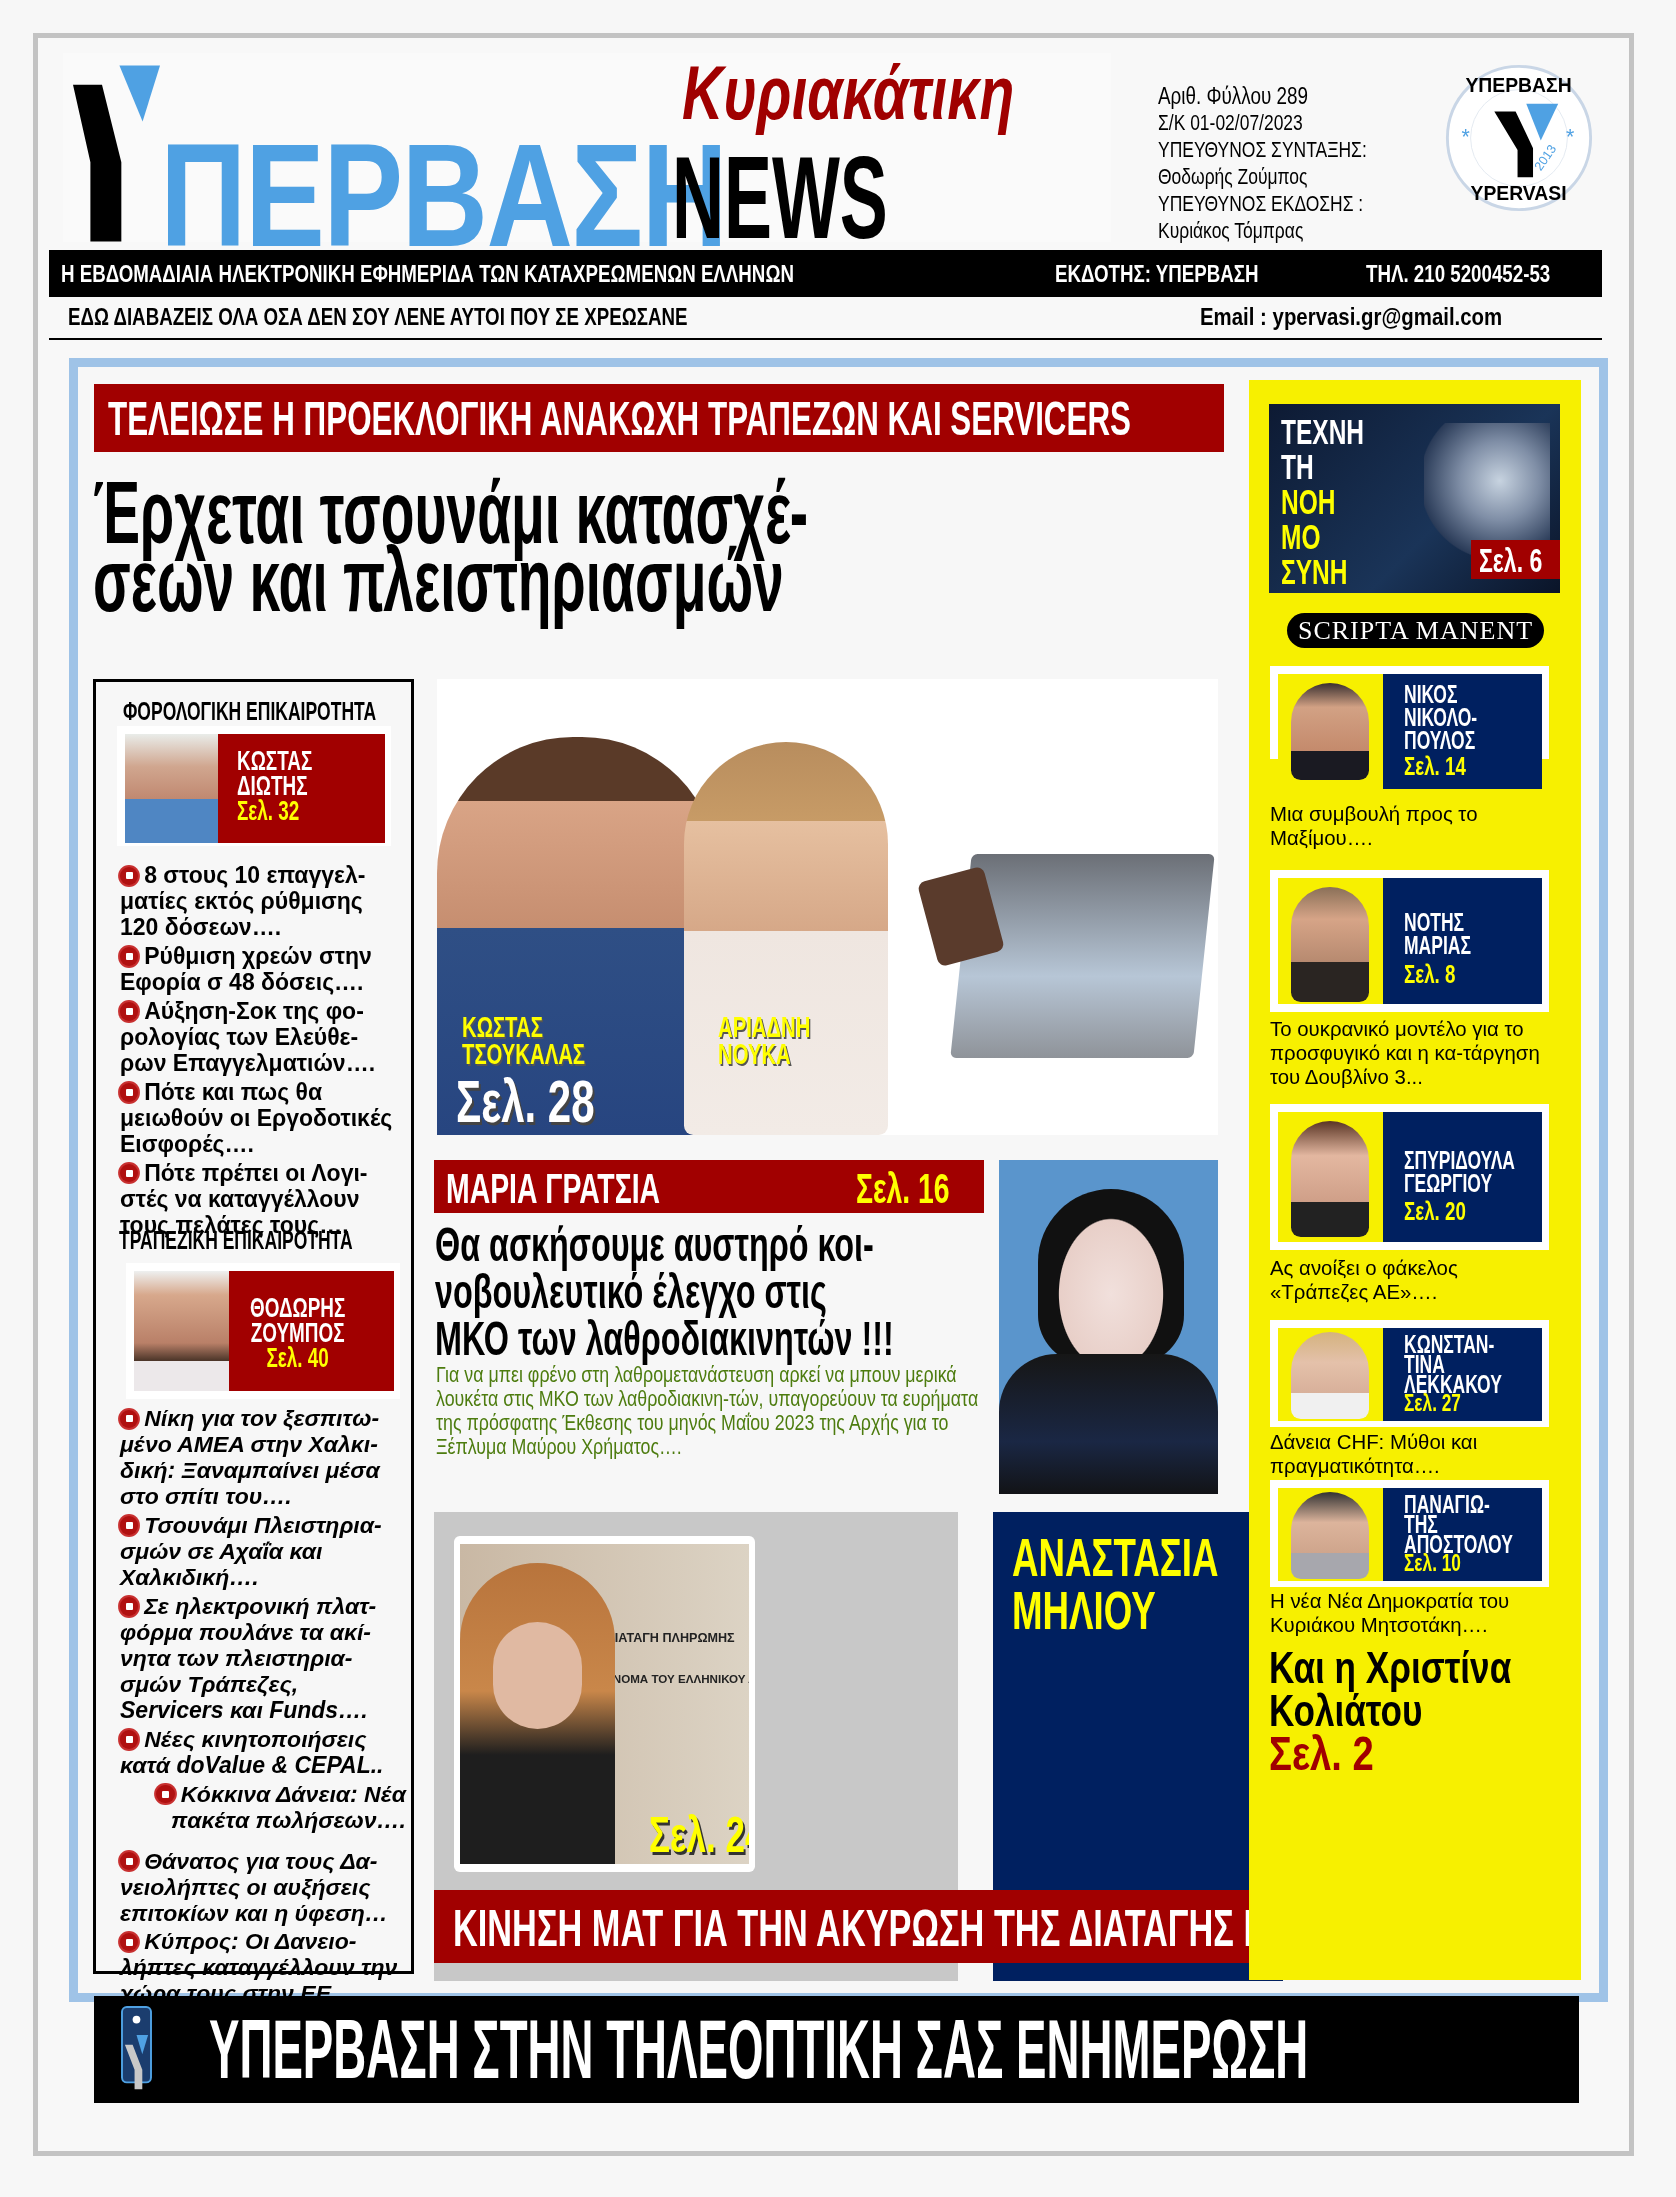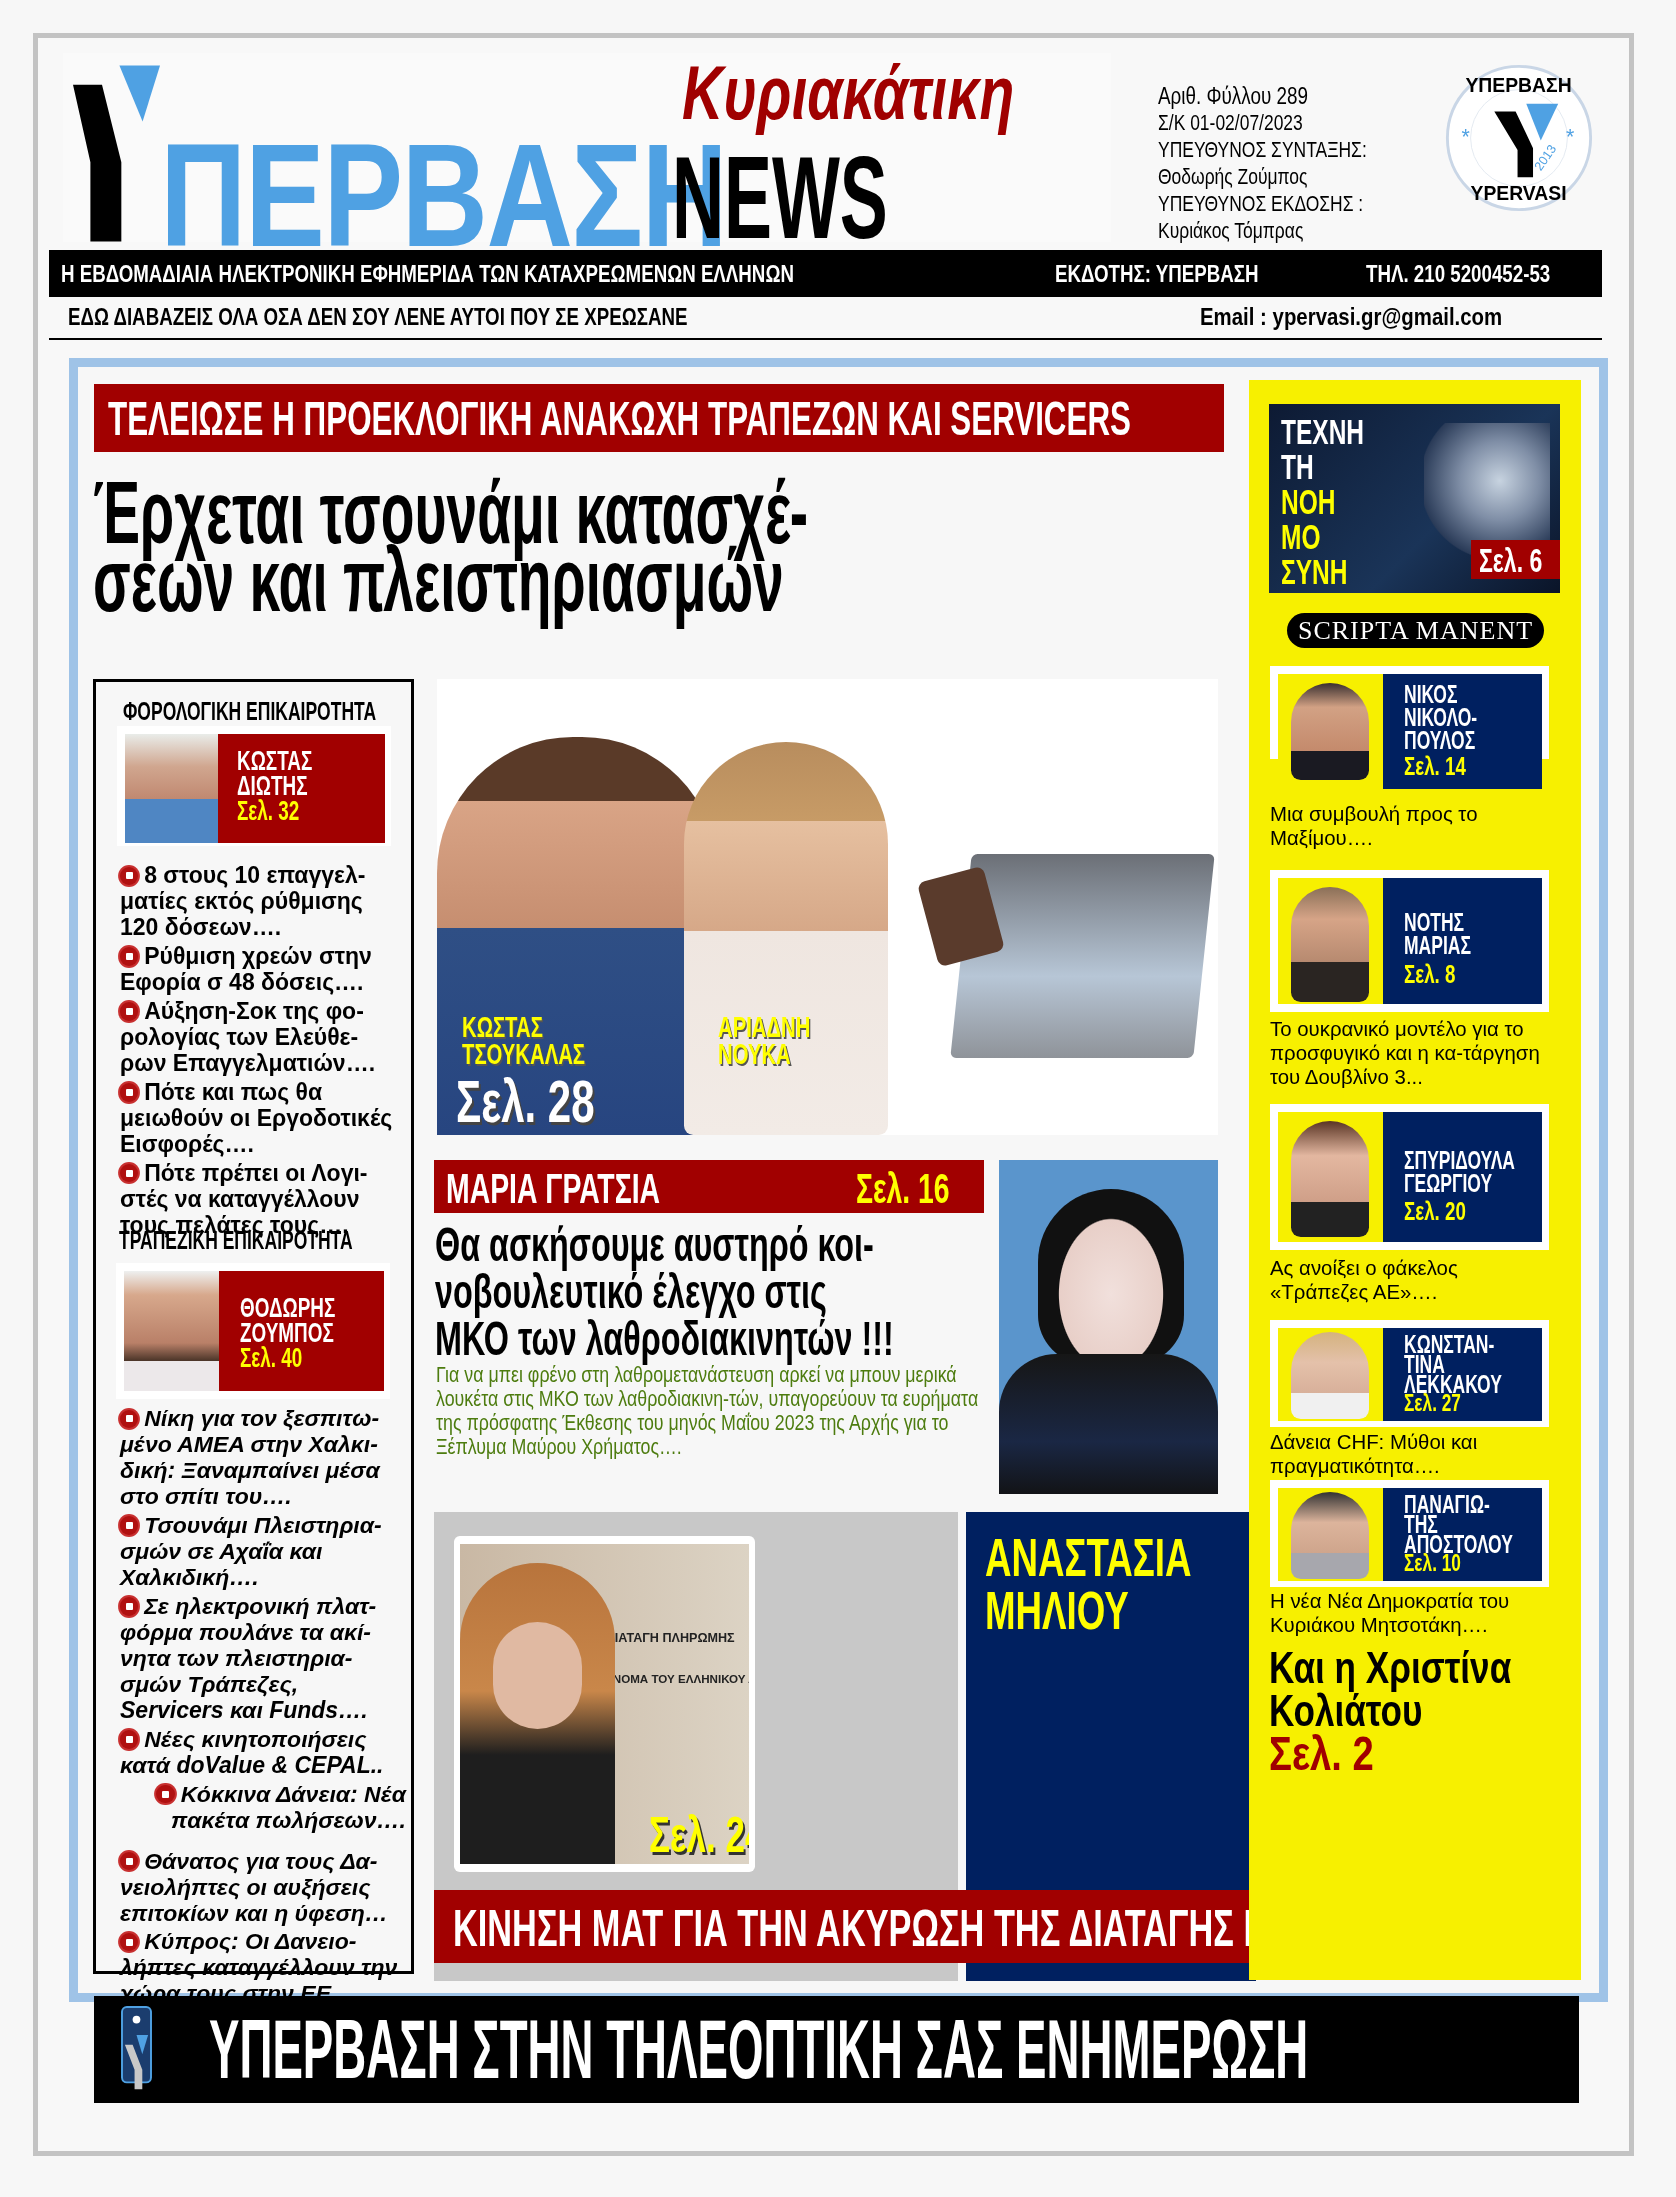--- a/index.html
+++ b/index.html
@@ -125,21 +125,21 @@
   <div class="bul-text" style="margin-bottom:2.9px;"><span class="bullet"></span><span>8 στους 10 επαγγελ-ματίες εκτός ρύθμισης 120 δόσεων….</span></div>
   <div class="bul-text" style="margin-bottom:2.9px;"><span class="bullet"></span><span>Ρύθμιση χρεών στην Εφορία σ 48 δόσεις….</span></div>
   <div class="bul-text" style="margin-bottom:2.9px;"><span class="bullet"></span><span>Αύξηση-Σοκ της φο-ρολογίας των Ελεύθε-ρων Επαγγελματιών….</span></div>
   <div class="bul-text" style="margin-bottom:2.9px;"><span class="bullet"></span><span>Πότε και πως θα μειωθούν οι Εργοδοτικές Εισφορές….</span></div>
   <div class="bul-text" style="margin-bottom:2.9px;"><span class="bullet"></span><span>Πότε πρέπει οι Λογι-στές να καταγγέλλουν τους πελάτες τους….</span></div>
 </div>
 
 <div class="abs" style="left:119px;top:1226px;">
   <div class="cond" style="font-size:25px;transform:scaleX(.7);">ΤΡΑΠΕΖΙΚΗ ΕΠΙΚΑΙΡΟΤΗΤΑ</div>
 </div>
-<div class="abs" style="left:116px;top:1263px;width:274px;height:136px;background:#fff;">
+<div class="abs" style="left:126px;top:1263px;width:274px;height:136px;background:#fff;text-align:center;">
   <div class="abs" style="left:7.8px;top:7.8px;width:95px;height:120px;background:linear-gradient(180deg,#eef0f0 0,#d7a88c 20%,#b98068 60%,#4a3428 75%,#ece8ea 75%);"></div>
   <div class="abs redbar" style="left:103px;top:7.8px;width:165px;height:120px;">
     <div class="abs" style="left:21.3px;top:25px;font-weight:bold;font-size:27px;line-height:25px;transform:scaleX(.7);transform-origin:left top;white-space:nowrap;">
       <div>ΘΟΔΩΡΗΣ</div>
       <div>ΖΟΥΜΠΟΣ</div>
       <div class="sel-y">Σελ. 40</div>
     </div>
   </div>
 </div>
 
@@ -175,21 +175,21 @@
 <div class="abs" style="left:434px;top:1512px;width:524px;height:469px;background:#c8c8c8;"></div>
 <div class="abs" style="left:454px;top:1536px;width:301px;height:336px;background:#fff;border-radius:5.8px;">
   <div class="abs" style="left:5.8px;top:7.8px;width:289px;height:320px;background:linear-gradient(90deg,#c9b8a4,#dcd3c4);overflow:hidden;">
     <div class="abs" style="left:146px;top:87px;font-size:12.6px;font-weight:bold;color:#222;white-space:nowrap;">ΔΙΑΤΑΓΗ ΠΛΗΡΩΜΗΣ</div>
     <div class="abs" style="left:144px;top:128px;font-size:11.6px;font-weight:bold;color:#222;white-space:nowrap;">ΟΝΟΜΑ ΤΟΥ ΕΛΛΗΝΙΚΟΥ ΛΑΟΥ</div>
     <div class="abs" style="left:0;top:19.4px;width:155px;height:320px;background:linear-gradient(180deg,#b8743c 0,#c9874a 40%,#1e1e1e 60%);border-radius:78px 78px 0 0;"></div>
     <div class="abs" style="left:33px;top:78px;width:89px;height:107px;background:#e0b9a2;border-radius:45px;"></div>
     <div class="abs" style="left:189px;top:262px;color:#ffff00;font-weight:bold;font-size:50px;transform:scaleX(.7);transform-origin:left top;text-shadow:2.9px 2.9px 0 #333;white-space:nowrap;">Σελ. 24</div>
   </div>
 </div>
-<div class="abs navy" style="left:966px;top:1512px;width:290px;height:469px;">
+<div class="abs navy" style="left:993px;top:1512px;width:290px;height:469px;">
   <div class="abs" style="left:19.4px;top:19.4px;color:#ffff00;font-weight:bold;font-size:54px;line-height:53px;transform:scaleX(.68);transform-origin:left top;white-space:nowrap;">
     <div>ΑΝΑΣΤΑΣΙΑ</div>
     <div>ΜΗΛΙΟΥ</div>
   </div>
 </div>
 <div class="abs redbar" style="left:434px;top:1890px;width:1147px;height:73px;">
   <div class="abs" style="left:19.4px;top:7.8px;font-weight:bold;font-size:52px;transform:scaleX(.66);transform-origin:left top;white-space:nowrap;">ΚΙΝΗΣΗ ΜΑΤ ΓΙΑ ΤΗΝ ΑΚΥΡΩΣΗ ΤΗΣ ΔΙΑΤΑΓΗΣ ΠΛΗΡΩΜΗΣ</div>
 </div>
 
 <div class="abs yellow" style="left:1249px;top:380px;width:332px;height:1600px;"></div>

